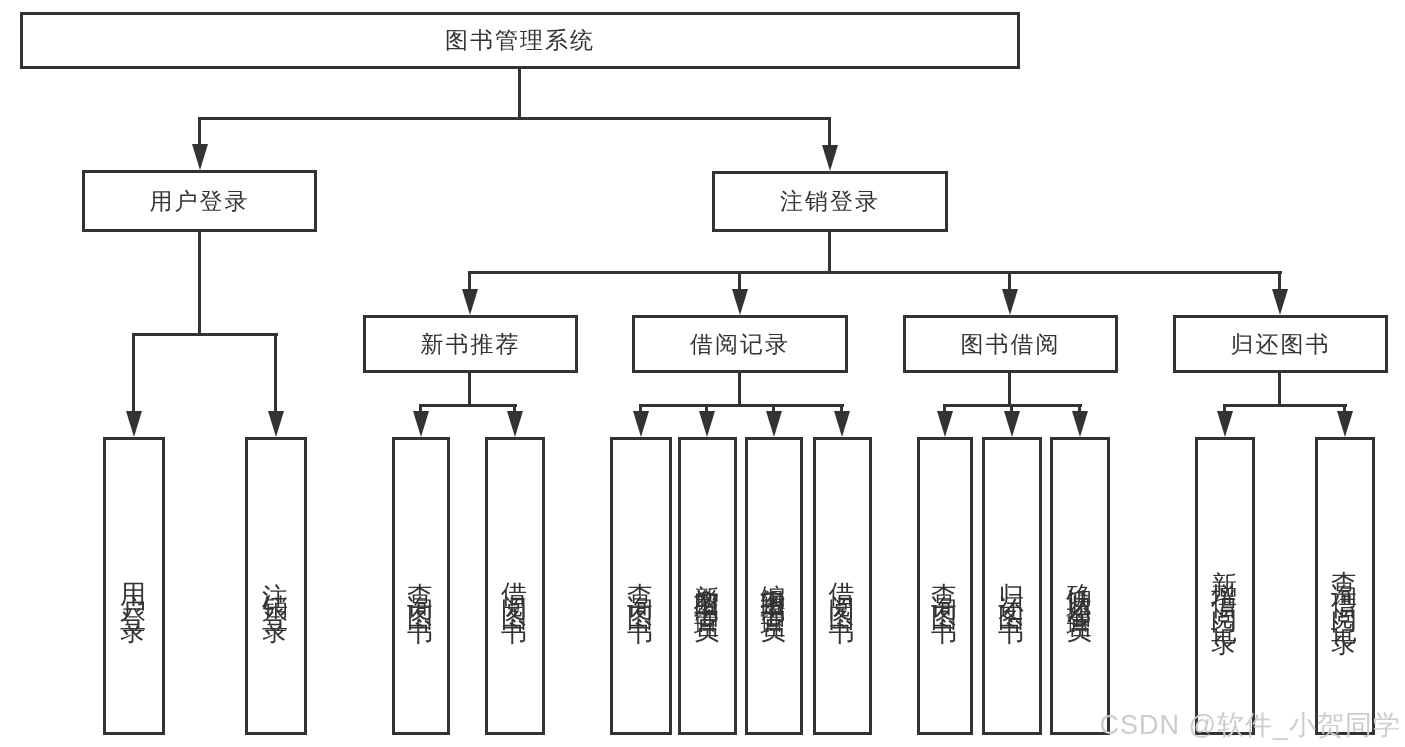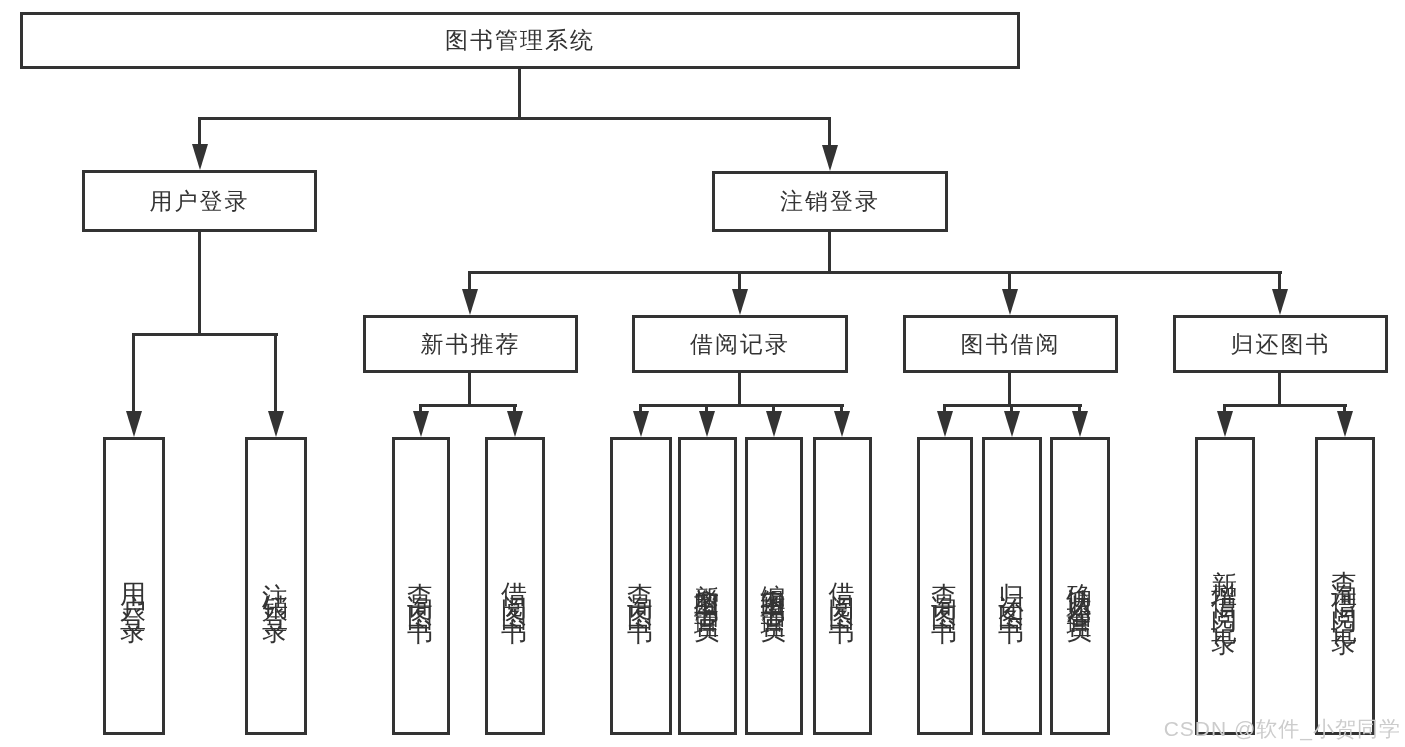--- a/index.html
+++ b/index.html
@@ -32,21 +32,21 @@
   .vline{position:absolute;width:3px;background:var(--line,#333);}
   .hline{position:absolute;height:3px;background:var(--line,#333);}
   .arrow{
     position:absolute;width:0;height:0;
     border-left:8px solid transparent;
     border-right:8px solid transparent;
     border-top:26px solid var(--line,#333);
   }
   .watermark{
     position:absolute;right:4px;bottom:4px;
-    font-size:21px;letter-spacing:1px;
+    font-size:27px;letter-spacing:1px;
     color:var(--wm,#cccccc);
     z-index:10;white-space:nowrap;
   }
 </style>
 </head>
 <body>
 
 <div id="canvas">
 
   <div class="box" style="left:20px;top:12px;width:1000px;height:57px">

